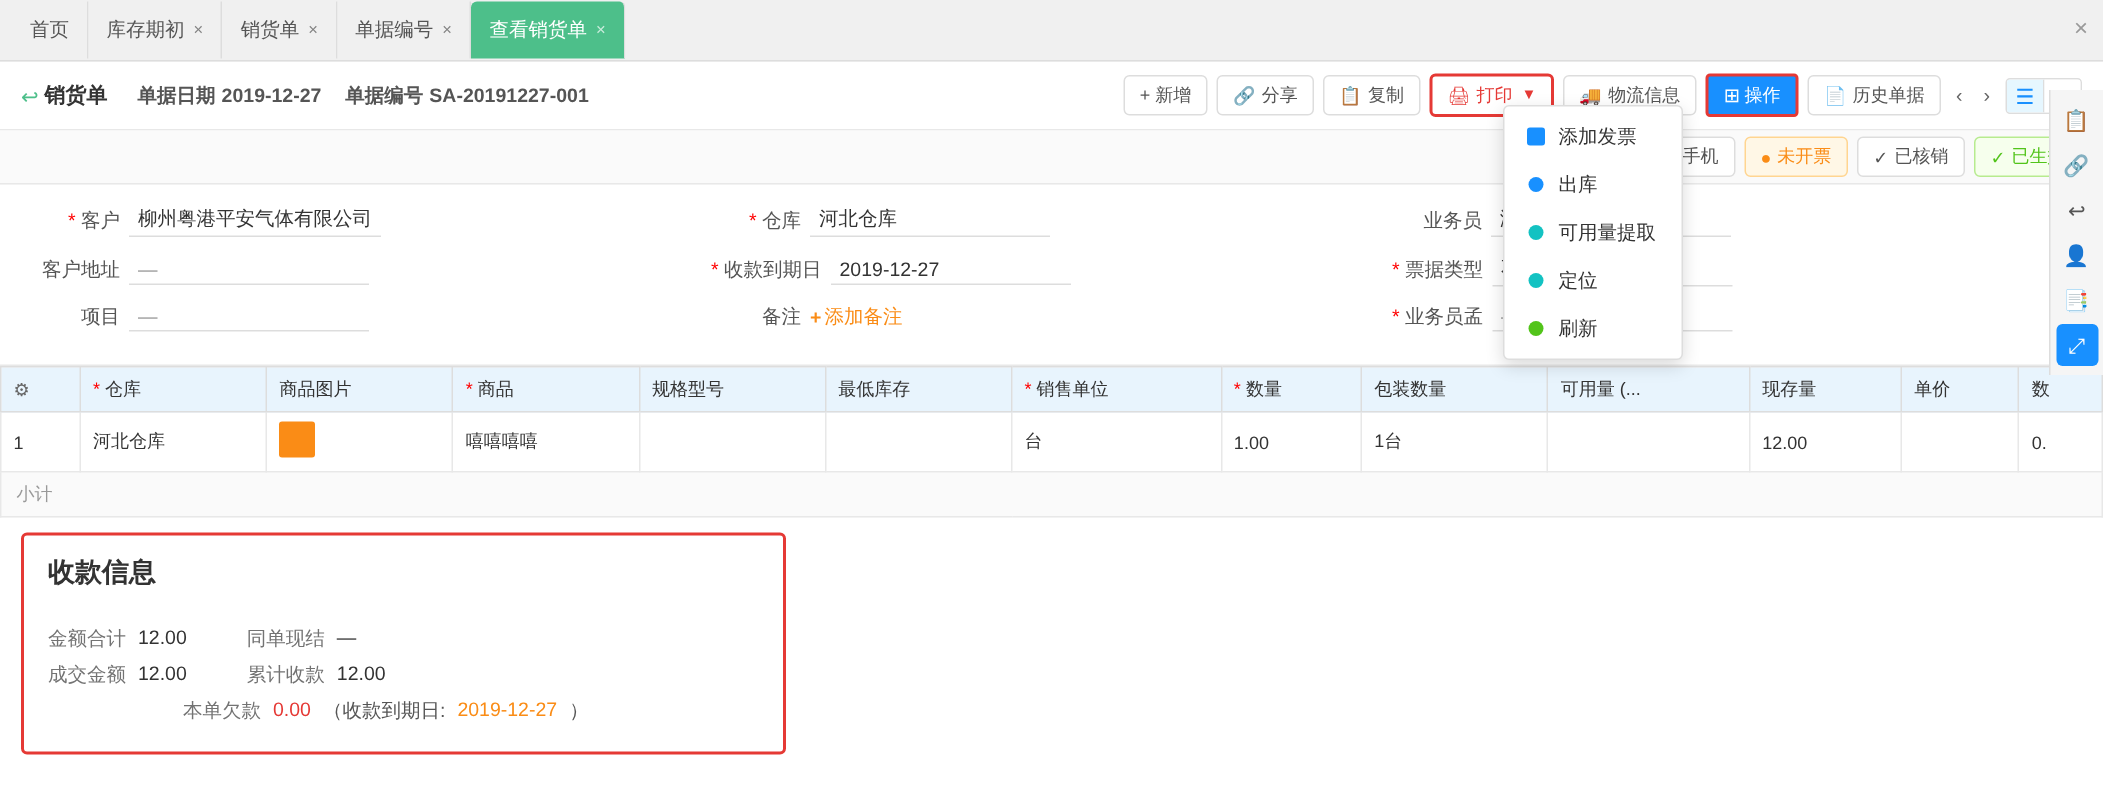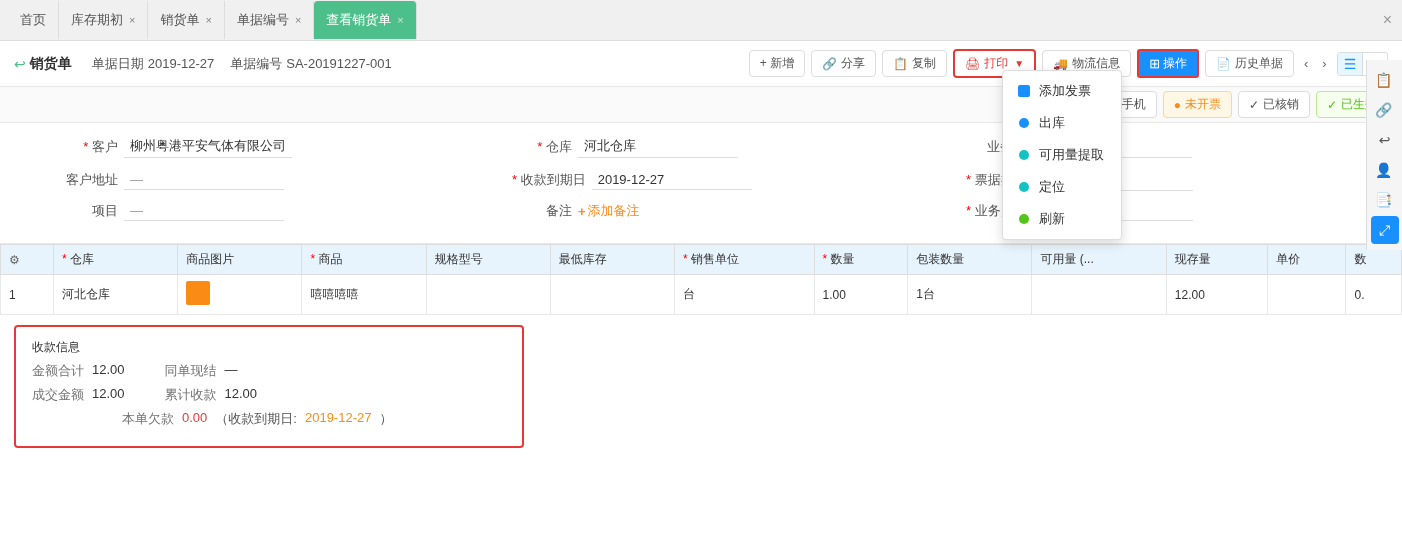--- a/index.html
+++ b/index.html
@@ -30,21 +30,21 @@
     
     .main-content { background: #fff; min-height: 495px; }
 
     
     .doc-header {
       display: flex; align-items: center; padding: 8px 14px;
       border-bottom: 1px solid #e8e8e8; background: #fff;
     }
     .doc-title-icon { color: #4dbf8a; margin-right: 4px; font-size: 14px; }
     .doc-title-text { font-weight: 600; font-size: 14px; margin-right: 20px; color: #333; }
-    .doc-meta { display: flex; gap: 16px; flex: 1; font-size: 13px; color: #555; }
+    .doc-meta { display: flex; gap: 16px; flex: 1; font-size: 13px; color: #555; font-weight: bold; }
     .doc-meta span { display: flex; align-items: center; gap: 4px; }
     .toolbar-btn {
       display: flex; align-items: center; gap: 4px; padding: 4px 10px;
       border: 1px solid #ddd; border-radius: 4px; background: #fff;
       cursor: pointer; font-size: 12px; color: #555; white-space: nowrap;
     }
     .toolbar-btn.print-btn { border: 2px solid #e53935; color: #e53935; }
     .toolbar-btn.operations-btn { background: #1890ff; color: #fff; border-color: #1890ff; border: 2px solid #e53935; }
     .status-bar {
       display: flex; align-items: center; gap: 6px; padding: 4px 14px;
@@ -57,21 +57,21 @@
     }
     .status-btn.green { background: #f6ffed; border-color: #b7eb8f; color: #52c41a; }
     .status-btn.orange { background: #fff7e6; border-color: #ffd591; color: #fa8c16; }
 
     
     .form-section {
       padding: 12px 20px; border-bottom: 1px solid #e8e8e8;
     }
     .form-row { display: flex; align-items: center; margin-bottom: 10px; gap: 0; }
     .form-field {
-      display: flex; align-items: center; flex: 1; gap: 6px; margin-left: 38px;
+      display: flex; align-items: center; flex: 1; gap: 6px;
     }
     .form-label {
       color: #555; white-space: nowrap; min-width: 60px; text-align: right;
     }
     .form-label.required::before { content: "* "; color: #f00; }
     .form-value {
       border-bottom: 1px solid #ddd; padding: 2px 6px; min-width: 160px;
       color: #333; font-size: 13px;
     }
     .form-value.dashed { color: #999; }
@@ -94,21 +94,21 @@
     .data-table tr:nth-child(even) td { background: #fafafa; }
     .data-table .subtotal-row td { background: #f5f5f5; font-size: 12px; color: #999; }
     .gear-icon { color: #666; cursor: pointer; }
     .product-img { width: 24px; height: 24px; background: #fa8c16; border-radius: 2px; display: inline-block; }
 
     
     .payment-info {
       margin: 10px 14px; border: 2px solid #e53935; border-radius: 4px;
       padding: 12px 16px; max-width: 510px; background: #fff;
     }
-    .payment-info-title { font-weight: normal; font-size: 12px; margin-bottom: 6px; }
+    .payment-info-title { font-weight: bold; font-size: 18px; margin-bottom: 24px; }
     .payment-row { display: flex; gap: 40px; margin-bottom: 6px; font-size: 13px; }
     .payment-field { display: flex; gap: 8px; }
     .payment-label { color: #737373; white-space: nowrap; }
     .payment-value { color: #333; }
     .payment-value.red { color: #e53935; }
     .payment-value.orange { color: #fa8c16; }
 
     
     .dropdown-overlay {
       position: absolute; top: 70px; right: 280px;
@@ -333,20 +333,23 @@
             <td></td>
             <td></td>
             <td>台</td>
             <td>1.00</td>
             <td>1台</td>
             <td></td>
             <td>12.00</td>
             <td></td>
             <td>0.</td>
           </tr>
+          <tr class="subtotal-row">
+            <td colspan="13" style="padding-left:10px; color:#999;">小计</td>
+          </tr>
         </tbody>
       </table>
     </div>
 
     <div class="payment-info" style="border:2px solid #e53935;">
       <div class="payment-info-title">收款信息</div>
       <div class="payment-row">
         <div class="payment-field">
           <span class="payment-label">金额合计</span>
           <span class="payment-value">12.00</span>

